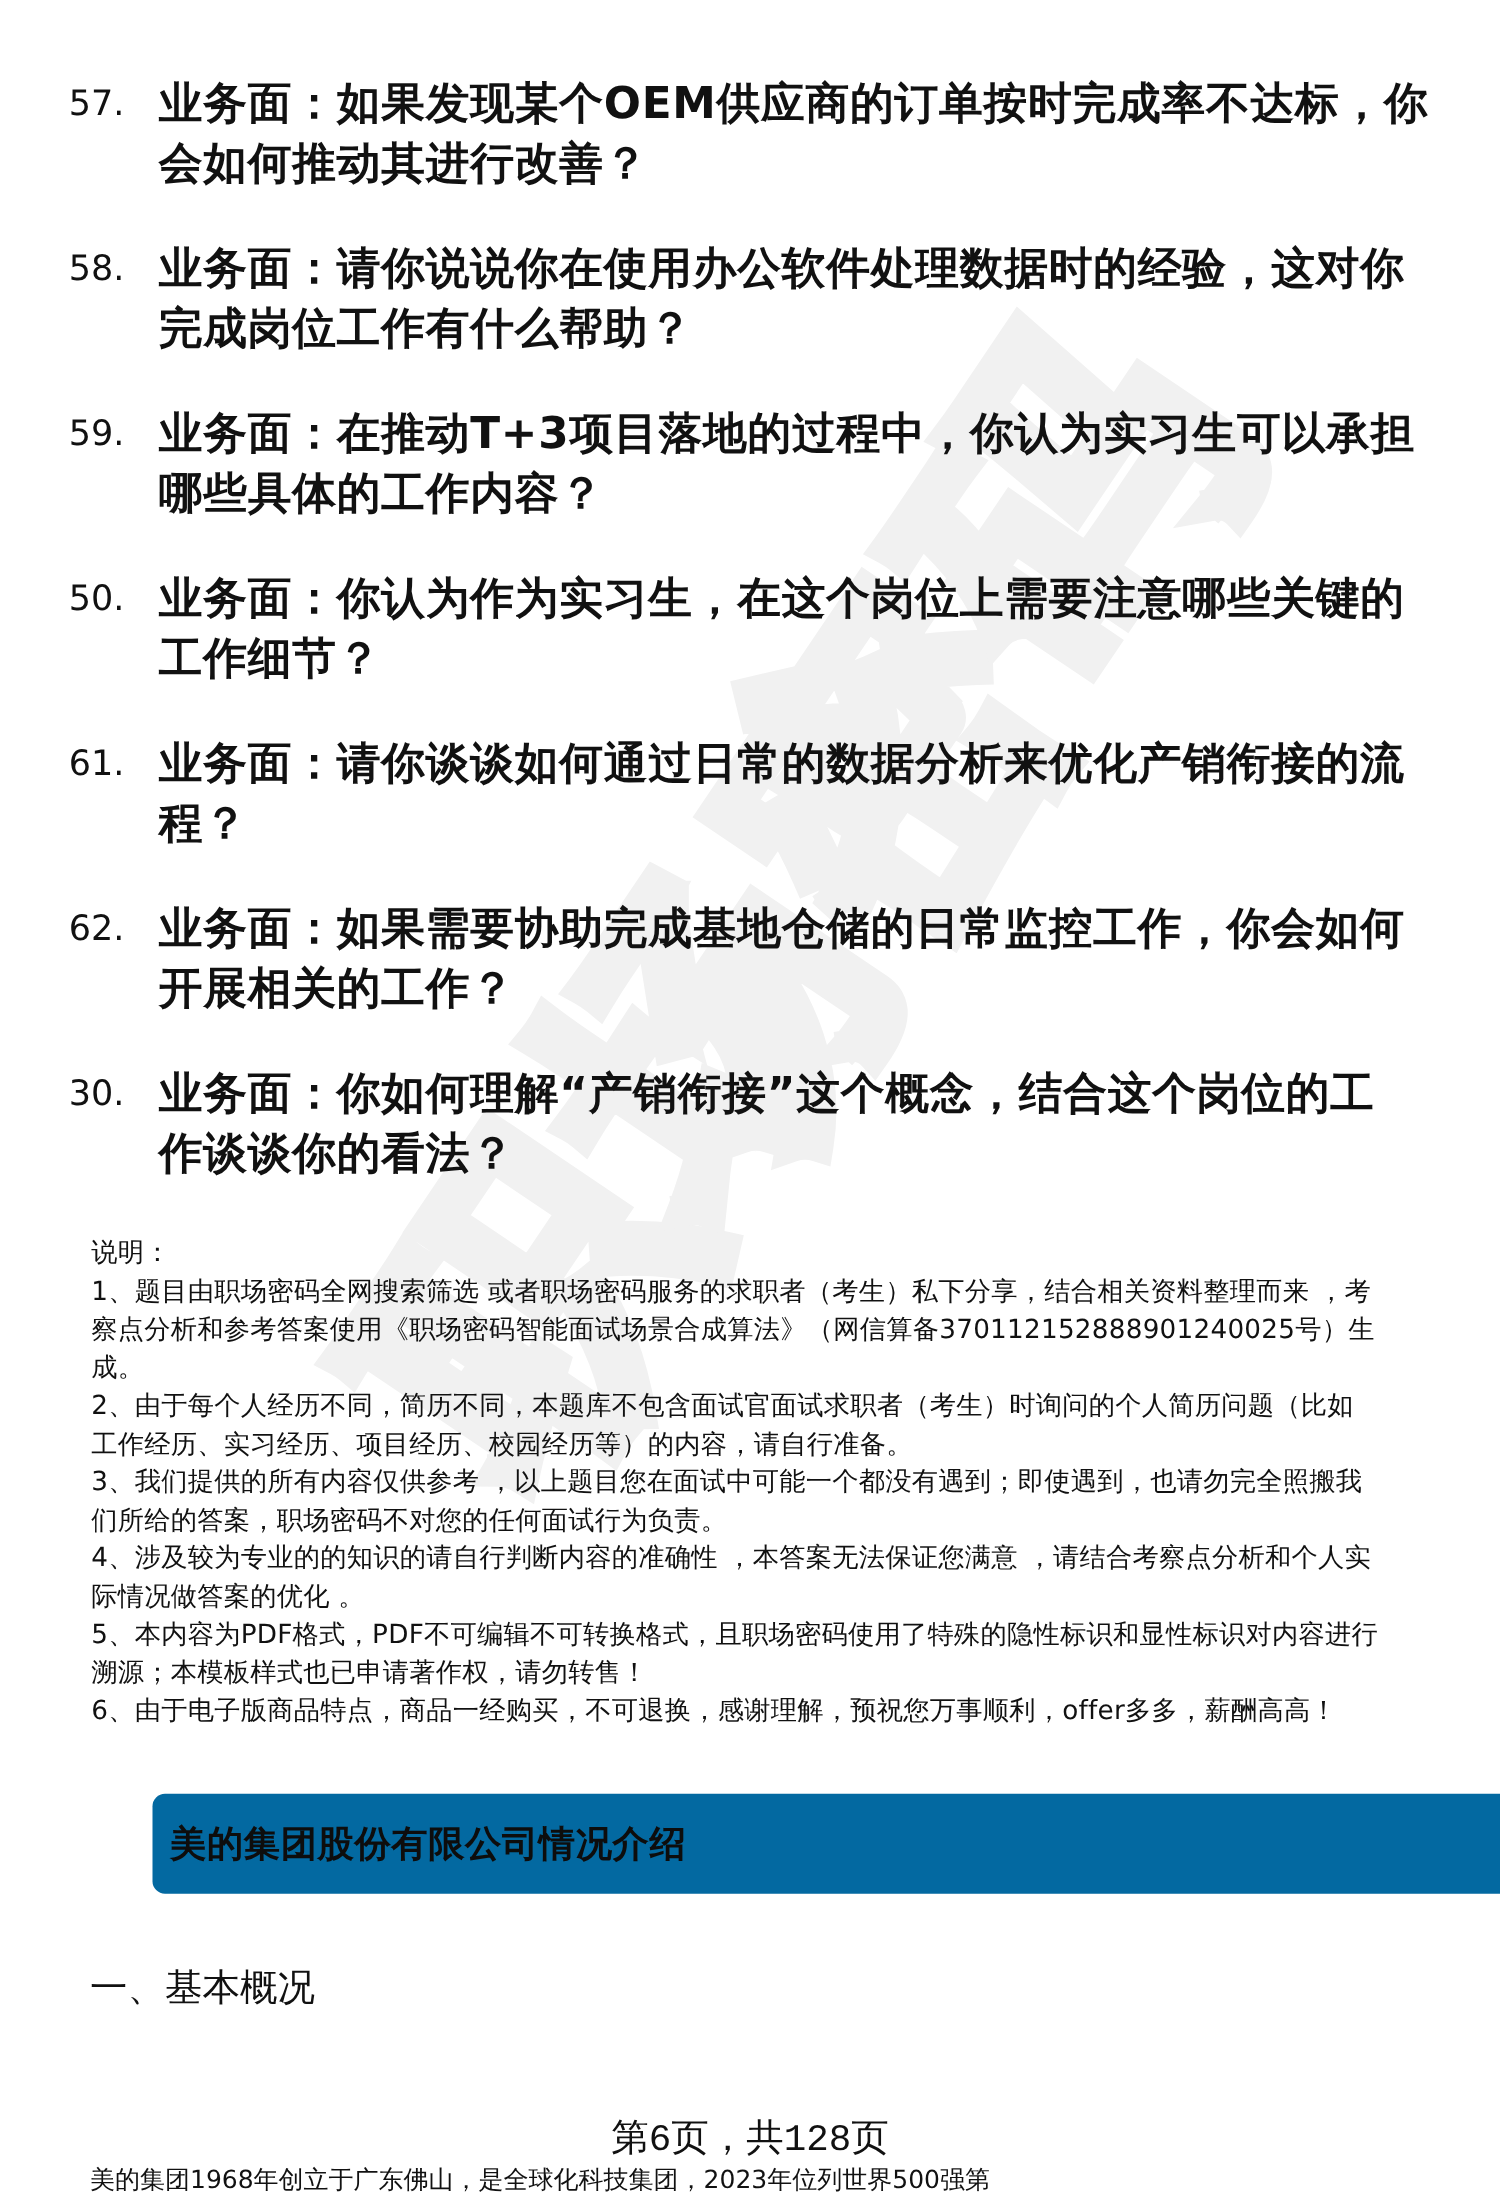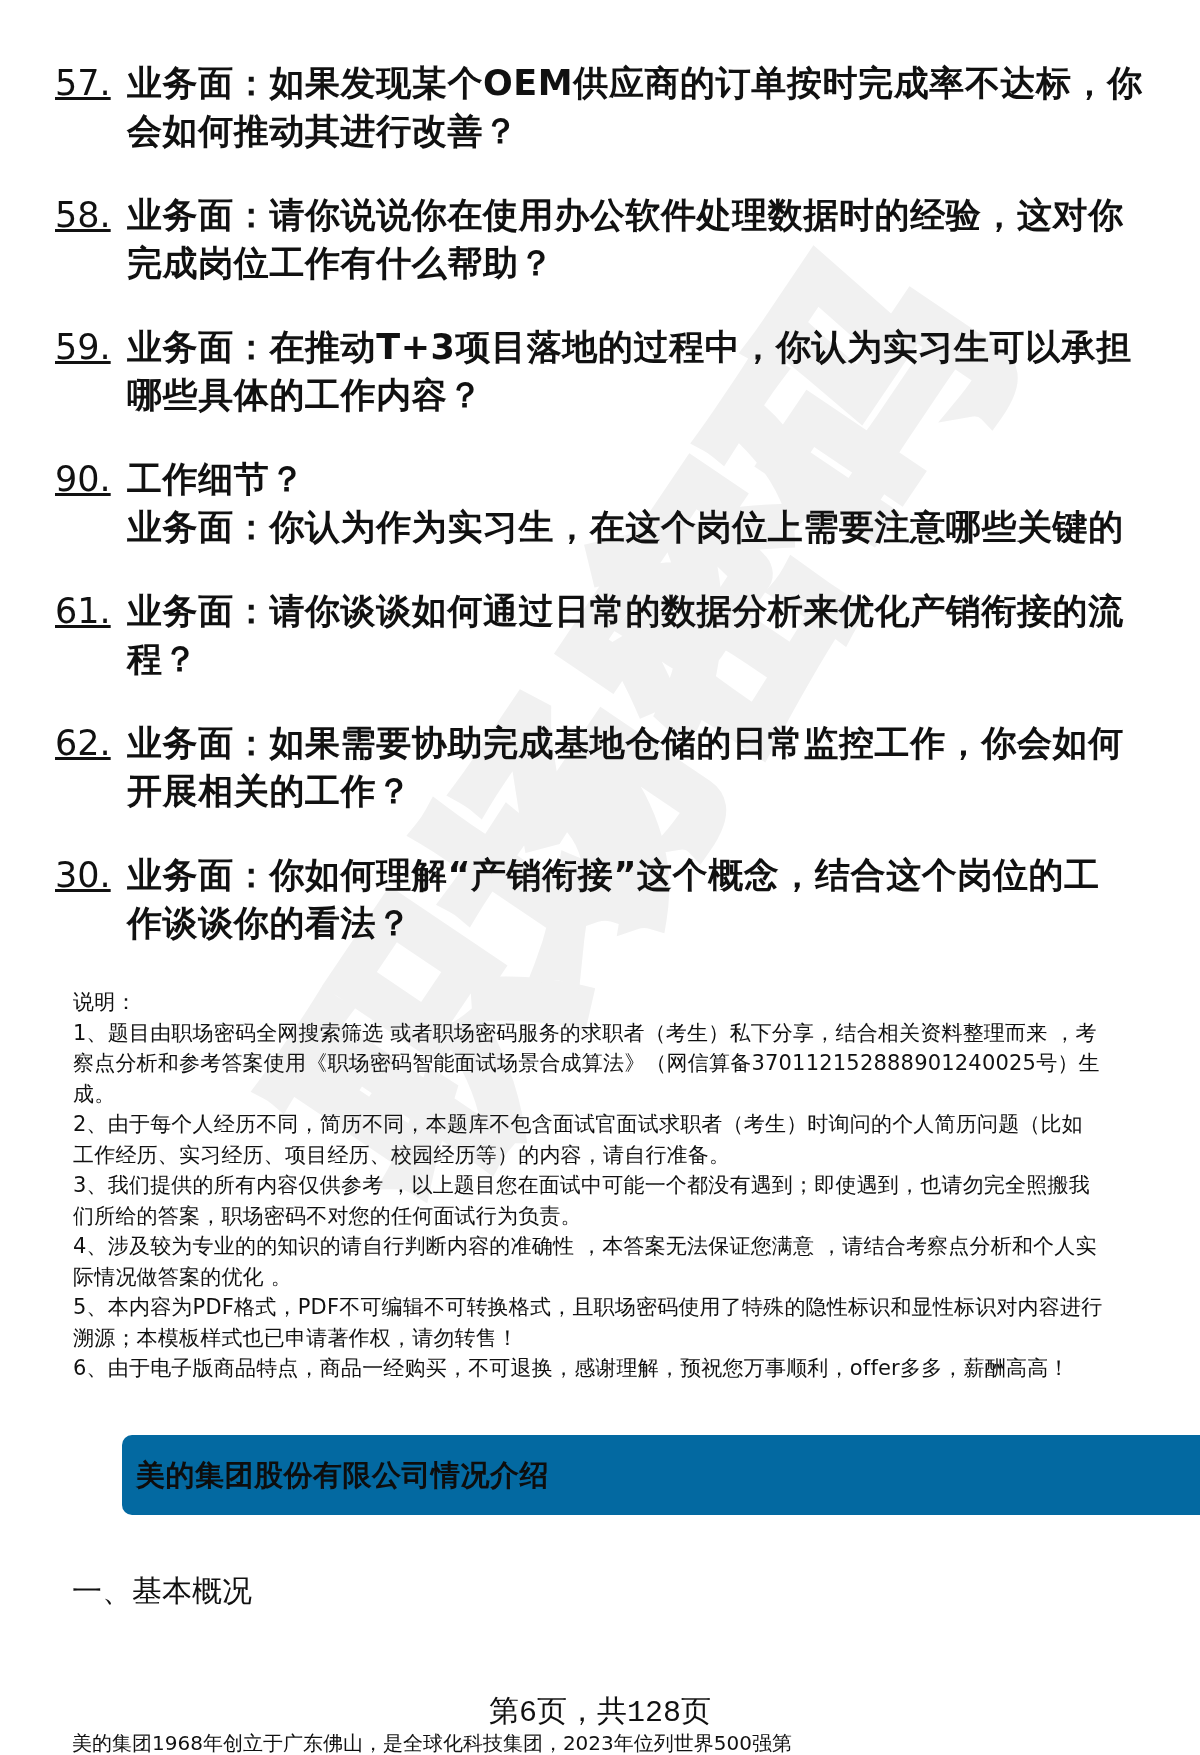--- a/index.html
+++ b/index.html
@@ -39,24 +39,23 @@
     .question {
       position: absolute;
       left: 0;
       width: 1200px;
       z-index: 1;
     }
     .q-num {
       position: absolute;
       left: 55px;
       top: 0;
-      font-size: 35px;
+      font-size: 28px;
       line-height: 48px;
       letter-spacing: 0px;
-      text-decoration: underline;
     }
     .q-text {
       position: absolute;
       left: 127px;
       top: 0;
       width: 1050px;
       font-size: 35px;
       line-height: 48px;
       letter-spacing: 0.6px;
       white-space: nowrap;
@@ -147,24 +146,24 @@
 
 <div class="question" style="top:323px;">
   <span class="q-num">59.</span>
   <div class="q-text">
     <span class="q-line">业务面：在推动T+3项目落地的过程中，你认为实习生可以承担</span>
     <span class="q-line">哪些具体的工作内容？</span>
   </div>
 </div>
 
 <div class="question" style="top:455px;">
-  <span class="q-num">90.</span>
-  <div class="q-text">
+  <span class="q-num">50.</span>
+  <div class="q-text">
+    <span class="q-line">业务面：你认为作为实习生，在这个岗位上需要注意哪些关键的</span>
     <span class="q-line">工作细节？</span>
-    <span class="q-line">业务面：你认为作为实习生，在这个岗位上需要注意哪些关键的</span>
   </div>
 </div>
 
 <div class="question" style="top:587px;">
   <span class="q-num">61.</span>
   <div class="q-text">
     <span class="q-line">业务面：请你谈谈如何通过日常的数据分析来优化产销衔接的流</span>
     <span class="q-line">程？</span>
   </div>
 </div>

